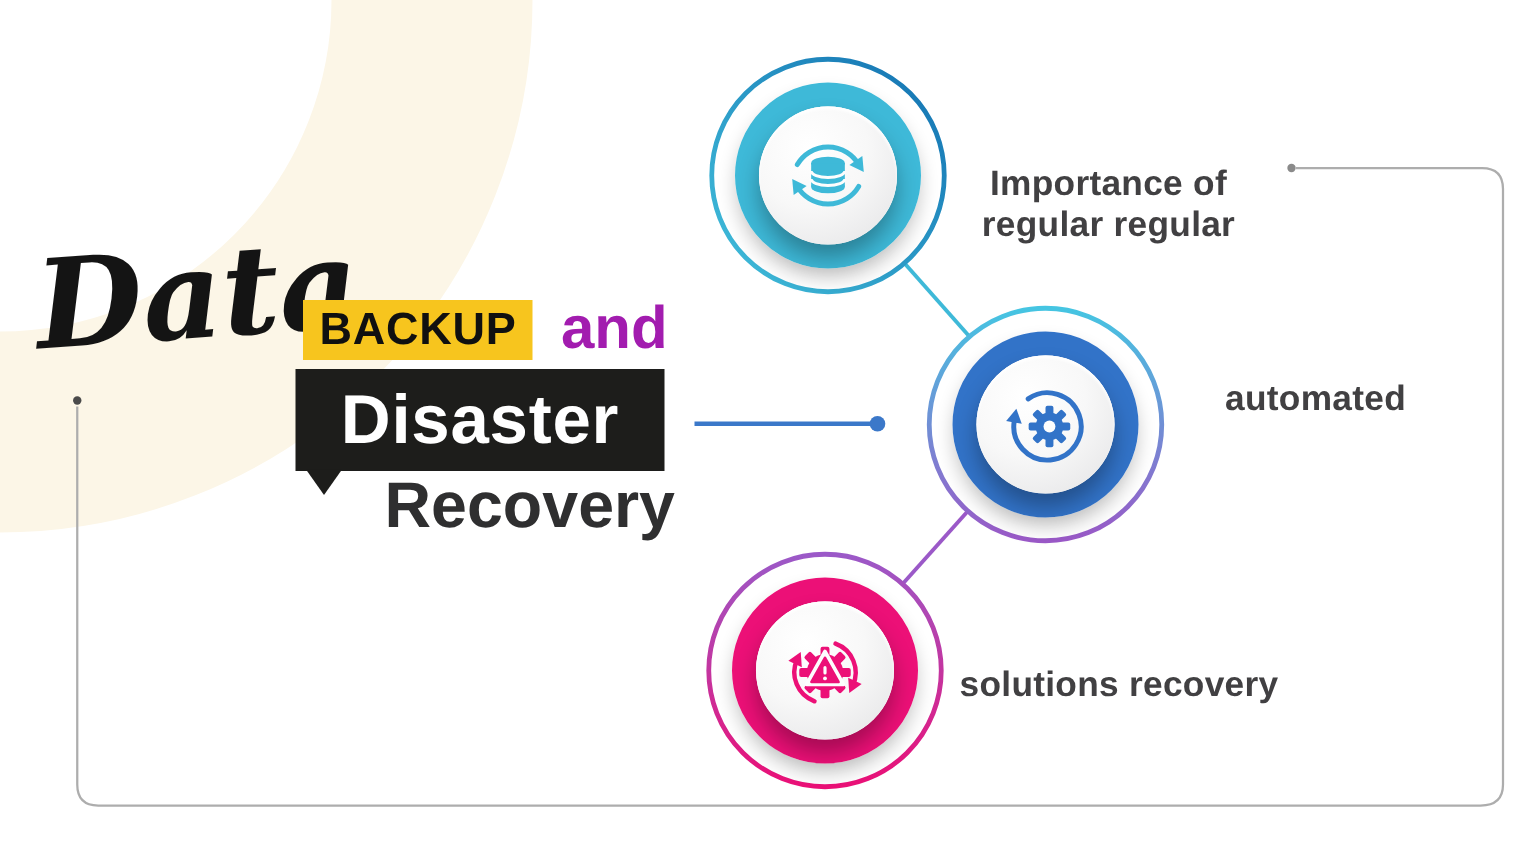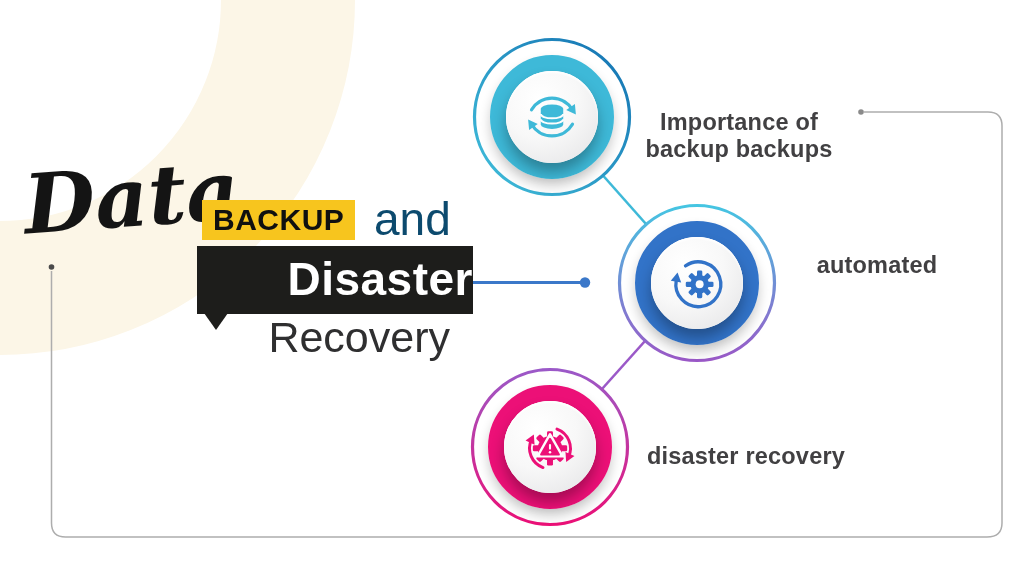--- a/index.html
+++ b/index.html
@@ -14,36 +14,36 @@
     font-family:"DejaVu Serif",serif;font-style:italic;font-weight:700;
     font-size:82px;line-height:96px;color:#141414;transform:rotate(-4deg);
     white-space:nowrap;
   }
   .t-hl{
     position:absolute;left:202px;top:200px;height:40px;padding:0 11px;
     background:var(--yellow,#F7C51E);color:#101010;font-weight:800;
     font-size:30px;line-height:40px;letter-spacing:.5px;
   }
   .t-and{
-    position:absolute;left:374px;top:197px;font-size:46px;line-height:44px;
-    font-weight:400;color:#0c4a6e;
+    position:absolute;left:374px;top:197px;font-size:40px;line-height:44px;
+    font-weight:700;color:#a21caf;
   }
   .t-box{
-    position:absolute;left:197px;top:246px;width:276px;height:68px;
-    background:var(--ink,#1D1D1B);color:#ffffff;text-align:right;
+    position:absolute;left:197px;top:246px;width:246px;height:68px;
+    background:var(--ink,#1D1D1B);color:#ffffff;text-align:center;
     font-size:46px;line-height:66px;font-weight:700;letter-spacing:.5px;
   }
   .t-pointer{
     position:absolute;left:204px;top:313px;width:0;height:0;
     border-left:12px solid transparent;border-right:12px solid transparent;
     border-top:17px solid var(--ink,#1D1D1B);
   }
   .t-recovery{
     position:absolute;left:197px;top:314px;width:253px;text-align:right;
-    font-size:43px;line-height:46px;font-weight:400;color:#2F2F30;
+    font-size:43px;line-height:46px;font-weight:700;color:#2F2F30;
   }
   
   .node{position:absolute;width:170px;height:170px;}
   .node .oring{position:absolute;left:0;top:0;width:170px;height:170px;}
   .thick-ring{
     position:absolute;left:23px;top:23px;width:124px;height:124px;
     box-sizing:border-box;border-radius:50%;border:16px solid #000;
     box-shadow:0 7px 12px rgba(0,0,0,.20);
   }
   .n1 .thick-ring{border-color:var(--cyan,#3EB9D8);}
@@ -186,22 +186,22 @@
       </g>
       <path d="M50 31 L68.5 64 L31.5 64 Z" fill="#fdfdfd" stroke="#fdfdfd" stroke-width="4" stroke-linejoin="round"></path>
       <path d="M50 37.5 L63.5 61.5 L36.5 61.5 Z" fill="var(--pink,#EC1077)" stroke="var(--pink,#EC1077)" stroke-width="3" stroke-linejoin="round"></path>
       <rect x="48.4" y="45.5" width="3.2" height="8.5" rx="1.6" fill="#fdfdfd"></rect>
       <circle cx="50" cy="58" r="1.9" fill="#fdfdfd"></circle>
     </svg>
   </div>
 
   <div class="lbl lbl1">
     <span>Importance of</span>
-    <span>backup backups</span>
+    <span>regular regular</span>
   </div>
   <div class="lbl lbl2">
     <span>automated</span>
   </div>
   <div class="lbl lbl3">
-    <span>disaster recovery</span>
+    <span>solutions recovery</span>
   </div>
 
 </div>
 
 </body></html>

